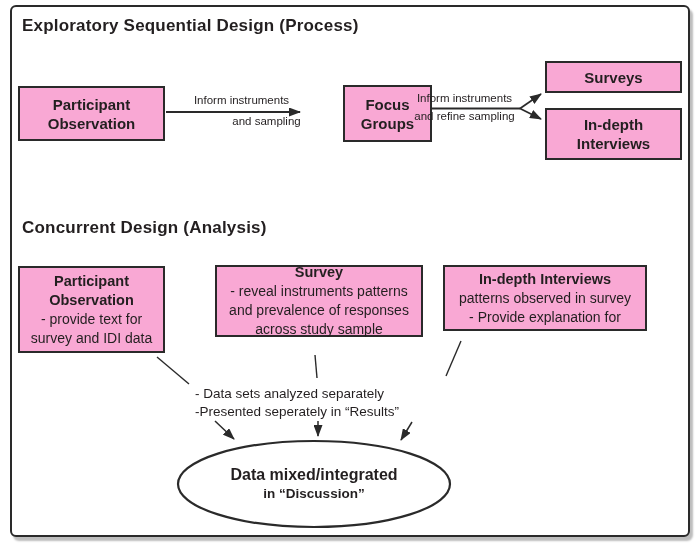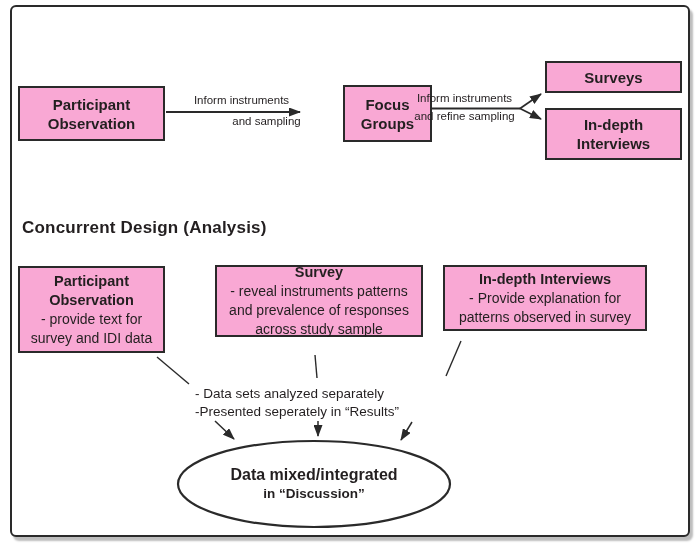--- a/index.html
+++ b/index.html
@@ -72,20 +72,21 @@
 
     <line x1="157" y1="357" x2="189" y2="384" stroke="#2a2a2a" stroke-width="1.4"></line>
     <line x1="315" y1="355" x2="317" y2="378" stroke="#2a2a2a" stroke-width="1.4"></line>
     <line x1="461" y1="341" x2="446" y2="376" stroke="#2a2a2a" stroke-width="1.4"></line>
 
     <line x1="215" y1="421" x2="234" y2="439" stroke="#2a2a2a" stroke-width="1.5" marker-end="url(#ah)"></line>
     <line x1="318" y1="421" x2="318" y2="436" stroke="#2a2a2a" stroke-width="1.5" marker-end="url(#ah)"></line>
     <line x1="412" y1="422" x2="401" y2="440" stroke="#2a2a2a" stroke-width="1.5" marker-end="url(#ah)"></line>
   </svg>
 
+  <div class="abs section-title" style="left:22px; top:16px;">Exploratory Sequential Design (Process)</div>
 
   <div class="node" style="left:18px; top:86px; width:147px; height:55px;">
     <div class="t">Participant</div>
     <div class="t">Observation</div>
   </div>
 
   <div class="flow-label" style="left:166px; top:94px; width:135px;">Inform instruments</div>
   <div class="flow-label" style="left:166px; top:115px; width:135px;margin-left:25px;">and sampling</div>
 
   <div class="node" style="left:303px; top:85px; width:89px; height:57px;margin-left:40px;">
@@ -116,22 +117,22 @@
 
   <div class="node" style="left:215px; top:265px; width:208px; height:72px;">
     <div class="t2">Survey</div>
     <div class="b">- reveal instruments patterns</div>
     <div class="b">and prevalence of responses</div>
     <div class="b">across study sample</div>
   </div>
 
   <div class="node" style="left:443px; top:265px; width:204px; height:66px;text-align:center;">
     <div class="t2">In-depth Interviews</div>
+    <div class="b">patterns observed in survey</div>
     <div class="b">- Provide explanation for</div>
-    <div class="b">patterns observed in survey</div>
   </div>
 
   <div class="notes-line" style="left:195px; top:385px;">- Data sets analyzed separately</div>
   <div class="notes-line" style="left:195px; top:403px;">-Presented seperately in “Results”</div>
 
   <div class="ellipse-text" style="left:178px; top:465px; width:272px;">
     <div class="e1">Data mixed/integrated</div>
     <div class="e2">in “Discussion”</div>
   </div>
 

